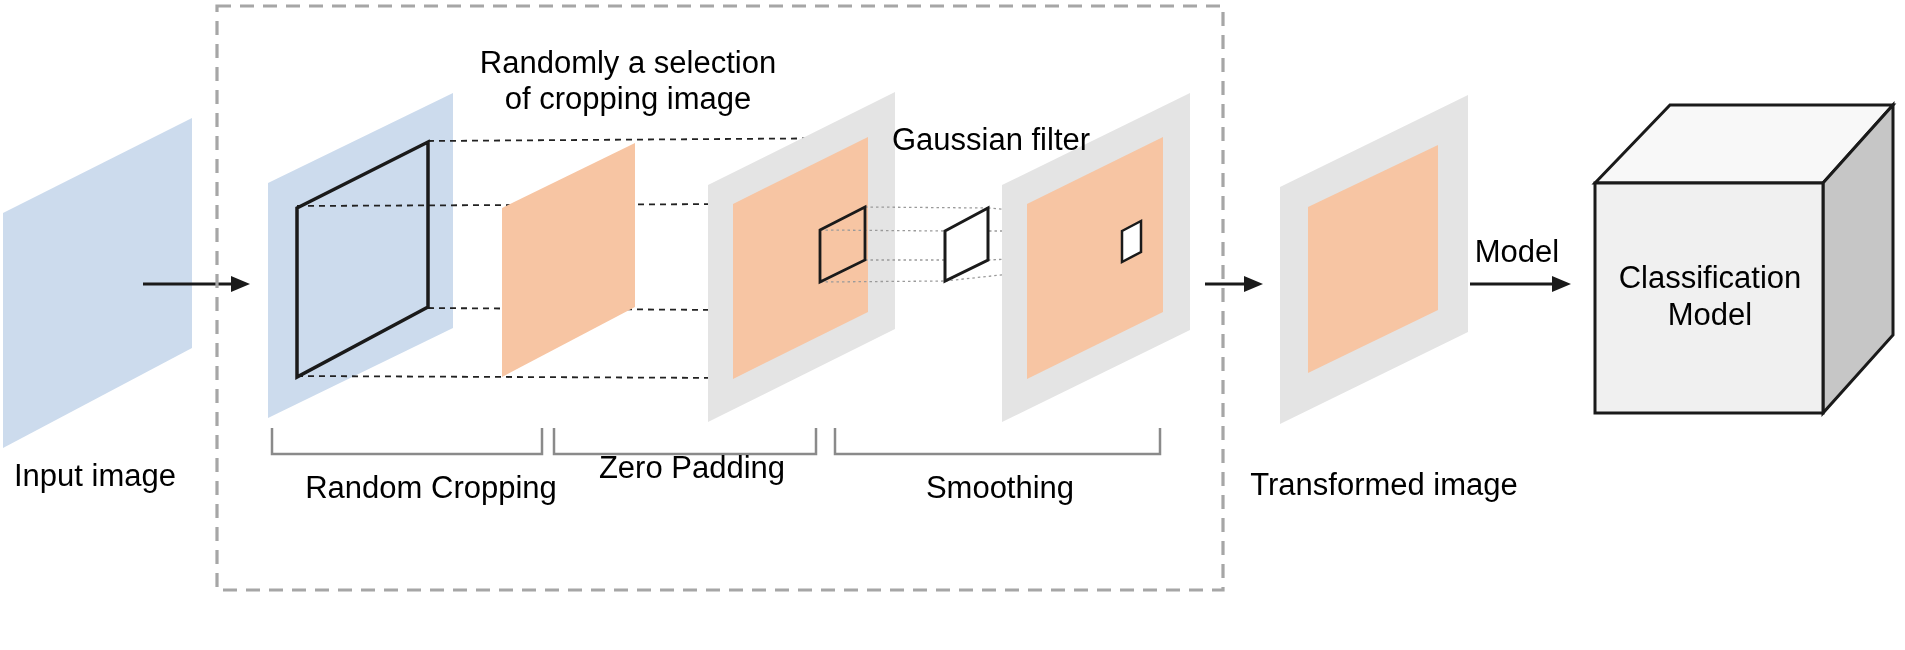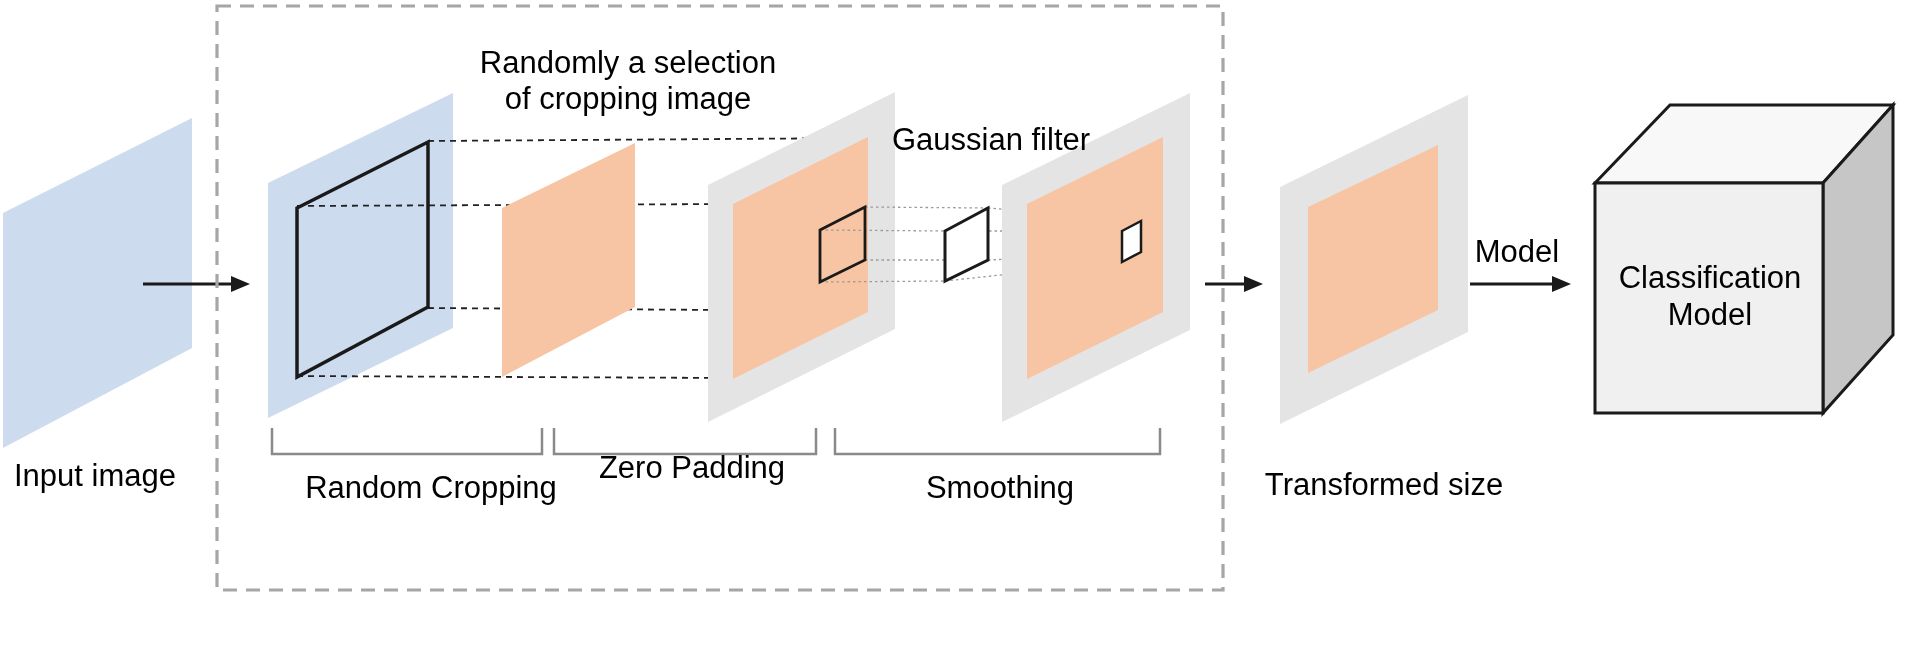--- a/index.html
+++ b/index.html
@@ -110,21 +110,21 @@
   </div>
 
   <div class="label" style="left:991px;top:140px;text-align:right;">Gaussian filter</div>
 
   <div class="label" style="left:391px;top:488px;margin-left:40px;">Random Cropping</div>
 
   <div class="label" style="left:692px;top:468px;text-align:right;">Zero Padding</div>
 
   <div class="label" style="left:1000px;top:488px;">Smoothing</div>
 
-  <div class="label" style="left:1384px;top:485px;">Transformed size</div>
+  <div class="label" style="left:1384px;top:485px;">Transformed image</div>
 
   <div class="label" style="left:1517px;top:252px;">Model</div>
 
   <div class="label" style="left:1710px;top:296px;line-height:37px;">
     <span>Classification</span>
     <span>Model</span>
   </div>
 
 
 </div>

